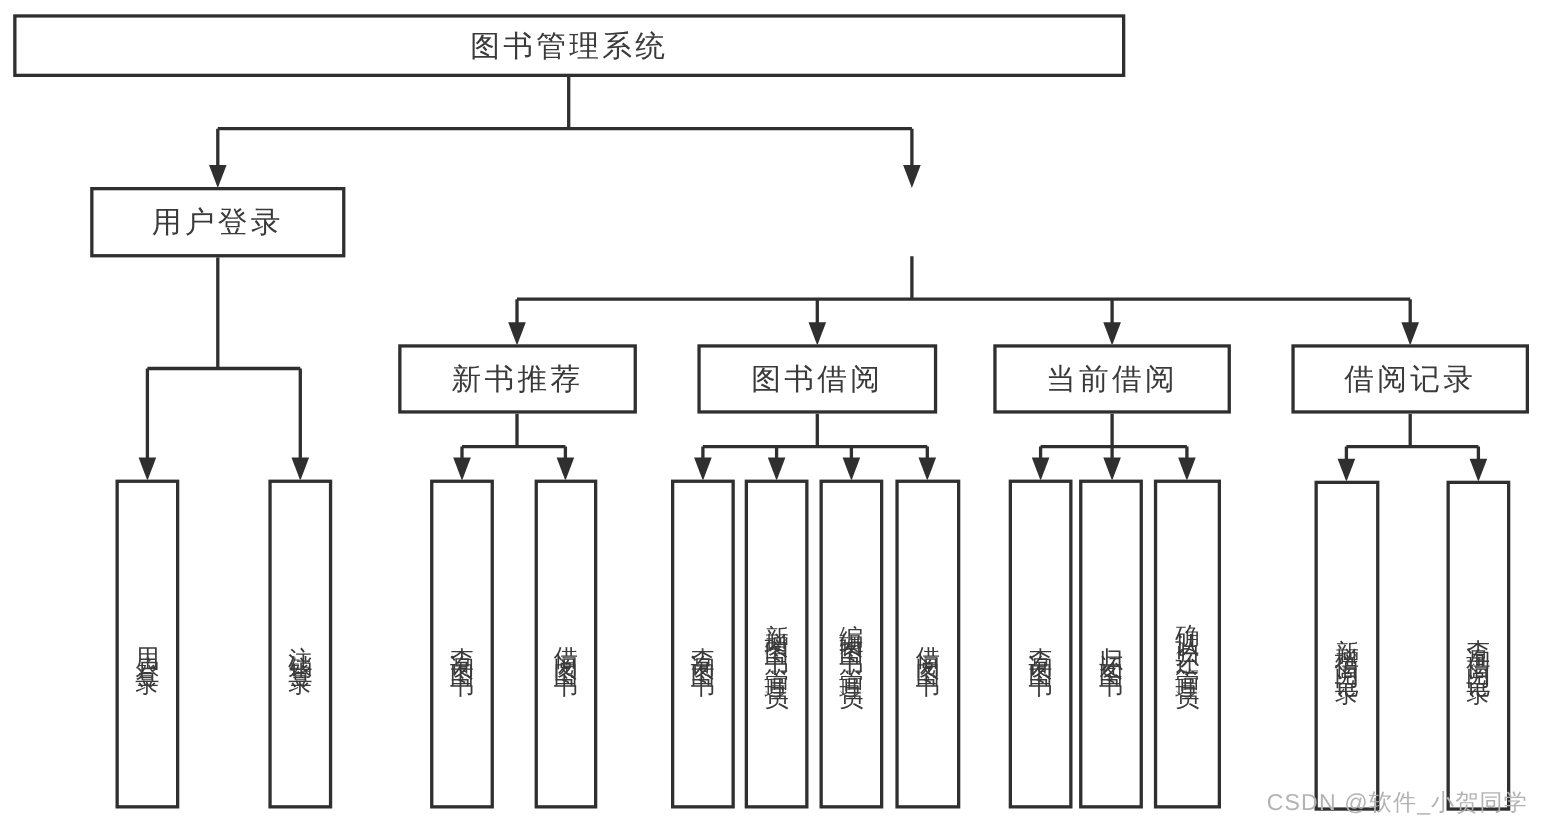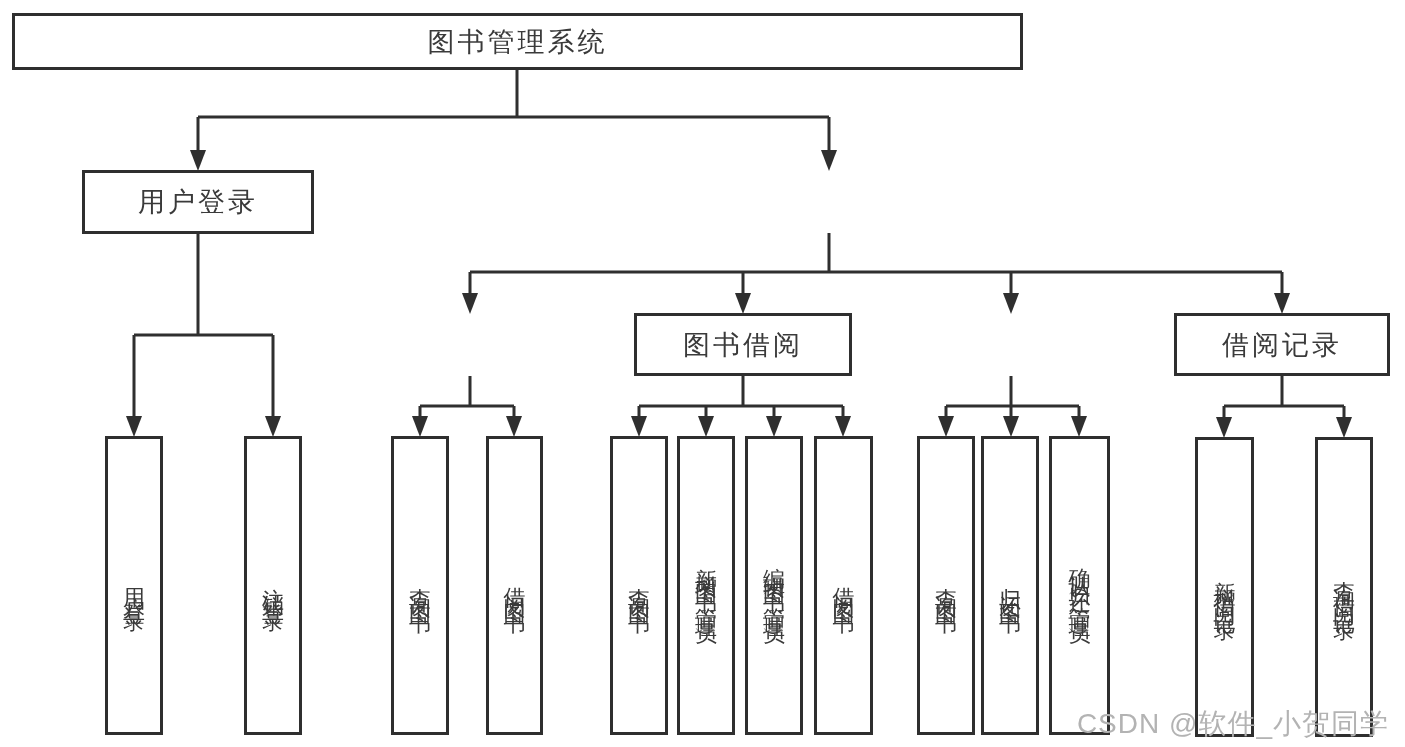--- a/index.html
+++ b/index.html
@@ -16,21 +16,21 @@
     border:3px solid var(--border);
     display:flex;align-items:center;justify-content:center;
   }
   .hlabel{font-size:27px;letter-spacing:3px;white-space:nowrap;}
   .vlabel{
     writing-mode:vertical-rl;text-orientation:mixed;
     font-size:22px;letter-spacing:8px;line-height:1;white-space:nowrap;
   }
   .watermark{
     position:absolute;right:16px;bottom:4px;
-    font-size:28px;color:var(--wm);white-space:nowrap;z-index:5;letter-spacing:1px;margin-left:28px;
+    font-size:21px;color:var(--wm);white-space:nowrap;z-index:5;letter-spacing:1px;margin-left:28px;
   }
 </style>
 </head>
 <body>
 
 <div class="canvas">
 
   <svg class="connectors" width="1405" height="747" viewBox="0 0 1405 747">
     <g stroke="var(--line)" stroke-width="3" fill="none">
 
@@ -72,22 +72,28 @@
   </svg>
 
   <div class="box" style="left:12px;top:13px;width:1011px;height:57px">
     <span class="hlabel">图书管理系统</span>
   </div>
 
   <div class="box" style="left:82px;top:170px;width:232px;height:64px">
     <span class="hlabel">用户登录</span>
   </div>
 
+  <div class="box" style="left:362px;top:313px;width:217px;height:63px">
+    <span class="hlabel">新书推荐</span>
+  </div>
   <div class="box" style="left:634px;top:313px;width:218px;height:63px">
     <span class="hlabel">图书借阅</span>
+  </div>
+  <div class="box" style="left:903px;top:313px;width:216px;height:63px">
+    <span class="hlabel">当前借阅</span>
   </div>
   <div class="box" style="left:1174px;top:313px;width:216px;height:63px">
     <span class="hlabel">借阅记录</span>
   </div>
 
   <div class="box" style="left:105px;top:436px;width:58px;height:299px">
     <span class="vlabel">用户登录</span>
   </div>
   <div class="box" style="left:244px;top:436px;width:58px;height:299px">
     <span class="vlabel">注销登录</span>

